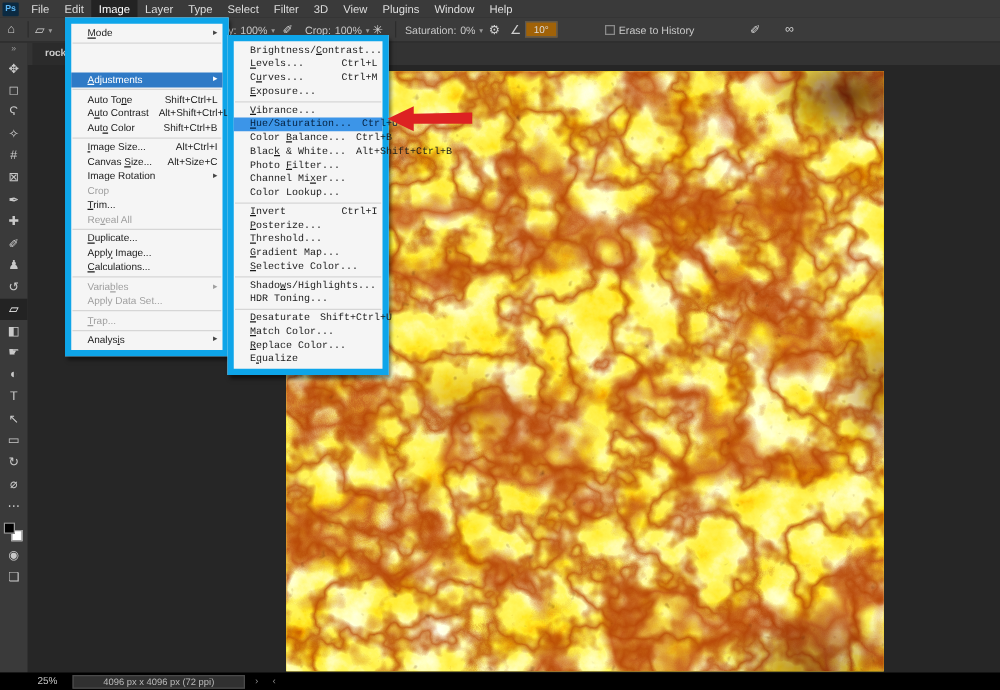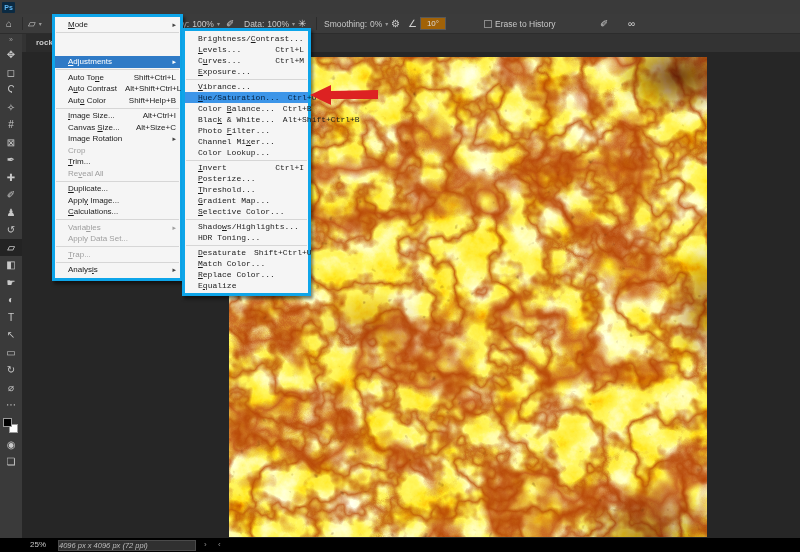--- a/index.html
+++ b/index.html
@@ -59,21 +59,21 @@
   .texture-shade { position:absolute; left:0; top:0; width:478px; height:480px;
     background:
       radial-gradient(ellipse 90px 55px at 94% 4%,  rgba(70,5,0,0.75), rgba(70,5,0,0) 70%),
       radial-gradient(ellipse 60px 90px at 100% 52%, rgba(110,25,0,0.5), rgba(110,25,0,0) 70%),
       radial-gradient(ellipse 110px 70px at 88% 99%, rgba(90,15,0,0.45), rgba(90,15,0,0) 70%),
       radial-gradient(ellipse 80px 50px at 30% 56%,  rgba(150,45,0,0.3), rgba(150,45,0,0) 70%),
       radial-gradient(ellipse 70px 40px at 5% 30%,   rgba(160,60,0,0.25), rgba(160,60,0,0) 70%);
     pointer-events:none; }
 
   
-  .menu { position:absolute; background:#f5f5f5; border:3px solid #0ea5e9;
+  .menu { position:absolute; background:#f5f5f5; border:5px solid #0ea5e9;
           box-shadow:2px 3px 3px rgba(0,0,0,0.5); font-size:8px; color:#1b1b1b;
           padding:2px 0; z-index:50; }
   #image-menu { left:52px; top:14px;  width:131px; }
   #adjustments-menu { left:182px; top:28px; width:129px; }
   .mi { height:11.5px; line-height:11.5px; display:flex; align-items:center;
         padding:0 4px 0 13px; white-space:nowrap; cursor:default; }
   #adjustments-menu .mi { height:11px; line-height:11px;font-family:Liberation Mono, monospace; }
   .mi .lbl { flex:0 0 auto; }
   .mi .sc  { margin-left:auto; padding-left:8px; color:#1b1b1b; }
   .mi .arr { margin-left:auto; font-size:7px; color:#444; padding-left:4px; }
@@ -85,61 +85,75 @@
   .msep { height:1px; background:#d6d6d6; margin:1.5px 1px; }
 
   
   .red-arrow { position:absolute; left:310px; top:84px; z-index:60; }
 
   
   .statusbar { position:absolute; left:0; bottom:0; width:800px; height:14px;
                background:#000000; color:#c6c6c6; font-size:8px; z-index:20; }
   .sb-zoom { position:absolute; left:30px; top:0; line-height:14px; }
   .sb-field { position:absolute; left:58px; top:1.5px; width:138px; height:11px;
-              background:#303030; border:1px solid #4a4a4a; 
-              line-height:9px; font-size:7.5px; color:#bcbcbc;font-style:italic; }
+              background:#303030; border:1px solid #4a4a4a; text-align:center;
+              line-height:9px; font-size:7.5px; color:#bcbcbc; }
   .sb-chev { position:absolute; top:0; line-height:14px; color:#8d8d8d; }
 </style>
 </head>
 <body>
 
 <div id="app">
 
   <div class="menubar">
     <div class="ps-logo">Ps</div>
+    <div id="mb-items" style="display:flex;">
+        <span class="mb-item">File</span>
+        <span class="mb-item">Edit</span>
+        <span class="mb-item active">Image</span>
+        <span class="mb-item">Layer</span>
+        <span class="mb-item">Type</span>
+        <span class="mb-item">Select</span>
+        <span class="mb-item">Filter</span>
+        <span class="mb-item">3D</span>
+        <span class="mb-item">View</span>
+        <span class="mb-item">Plugins</span>
+        <span class="mb-item">Window</span>
+        <span class="mb-item">Help</span>
+      </div>
   </div>
 
   <div class="optionsbar">
     <div class="ob" style="left:6px;">
         <span class="icon">⌂</span>
       </div>
     <div class="vsep" style="left:22px;"></div>
     <div class="ob" style="left:28px;">
       <span class="icon">▱</span>
       <span class="caret">▾</span>
     </div>
     <div class="ob" style="left:158px;">
       <span>Opacity:</span>
       <span>100%</span>
       <span class="caret">▾</span>
     </div>
     <div class="ob" style="left:226px;">
         <span class="icon">✐</span>
       </div>
     <div class="ob" style="left:244px;">
-      <span>Data:</span>
+      <span>Crop:</span>
       <span>100%</span>
       <span class="caret">▾</span>
     </div>
     <div class="ob" style="left:298px;">
         <span class="icon">✳</span>
       </div>
     <div class="vsep" style="left:316px;"></div>
     <div class="ob" style="left:324px;">
-      <span>Smoothing:</span>
+      <span>Saturation:</span>
       <span>0%</span>
       <span class="caret">▾</span>
     </div>
     <div class="ob" style="left:391px;">
         <span class="icon">⚙</span>
       </div>
     <div class="ob" style="left:408px;">
       <span class="icon">∠</span>
       <span class="numbox">10°</span>
     </div>
@@ -254,21 +268,21 @@
       <div class="mi">
         <span class="lbl">Auto To<u>n</u>e</span>
         <span class="sc">Shift+Ctrl+L</span>
       </div>
       <div class="mi">
         <span class="lbl">A<u>u</u>to Contrast</span>
         <span class="sc">Alt+Shift+Ctrl+L</span>
       </div>
       <div class="mi">
         <span class="lbl">Aut<u>o</u> Color</span>
-        <span class="sc">Shift+Help+B</span>
+        <span class="sc">Shift+Ctrl+B</span>
       </div>
       <div class="msep"></div>
       <div class="mi">
         <span class="lbl"><u>I</u>mage Size...</span>
         <span class="sc">Alt+Ctrl+I</span>
       </div>
       <div class="mi">
         <span class="lbl">Canvas <u>S</u>ize...</span>
         <span class="sc">Alt+Size+C</span>
       </div>

